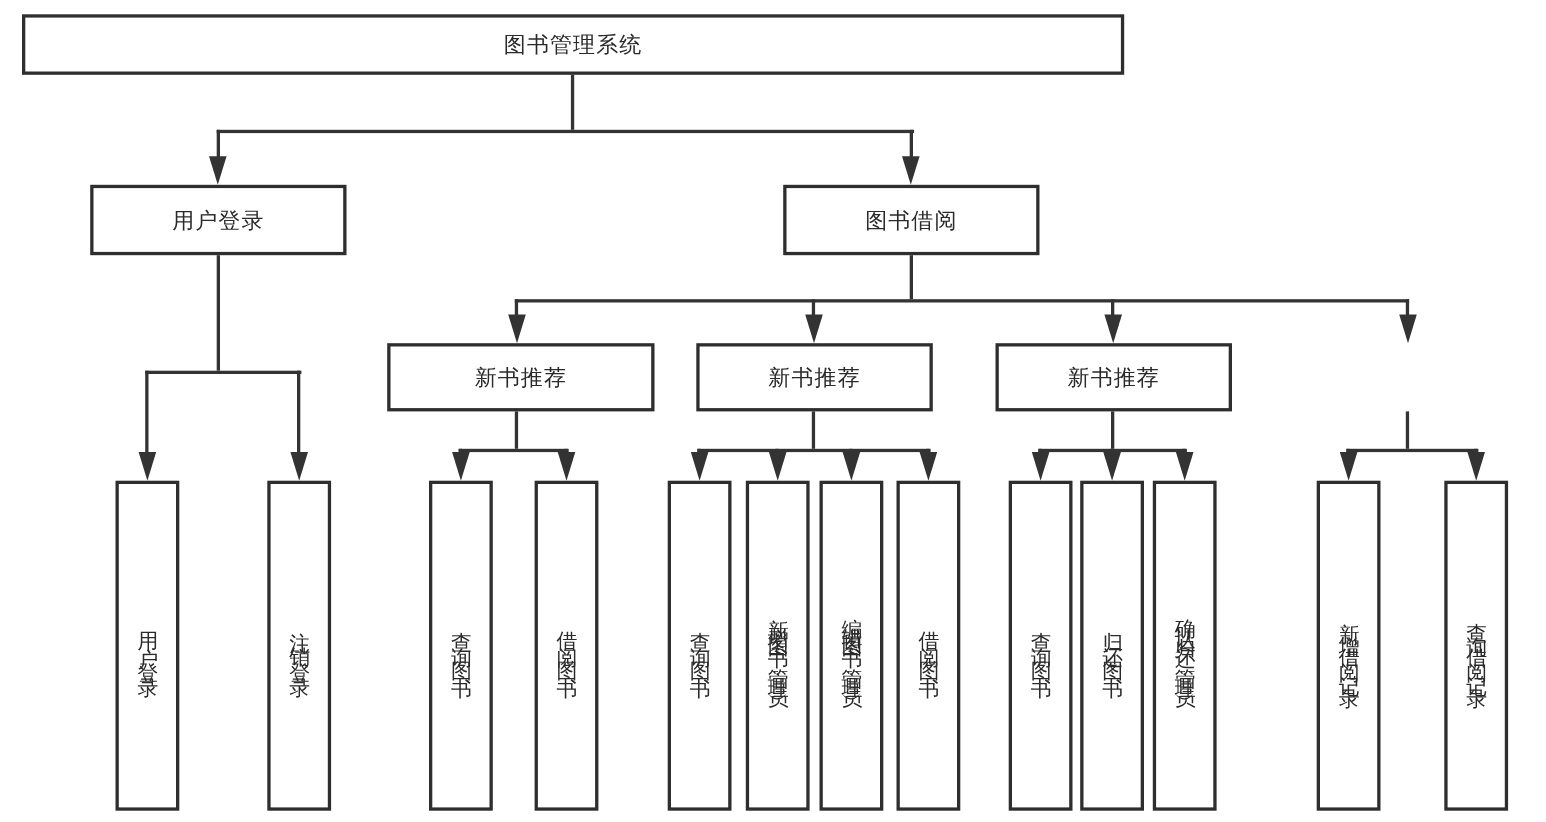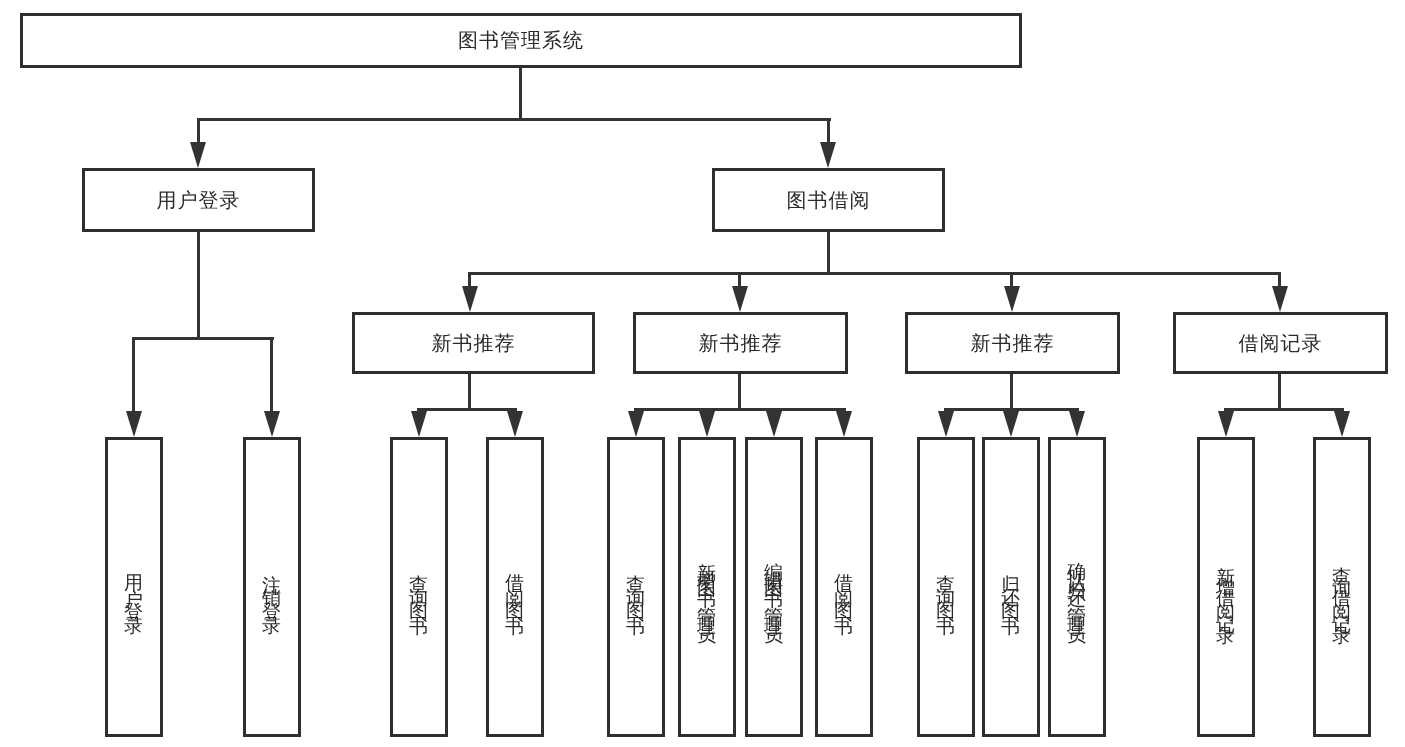--- a/index.html
+++ b/index.html
@@ -72,23 +72,20 @@
   <div class="arrow" style="left:1272px;top:286px"></div>
 
   <div class="box" style="left:352px;top:312px;width:243px;height:62px">
     <span>新书推荐</span>
   </div>
   <div class="box" style="left:633px;top:312px;width:215px;height:62px">
     <span>新书推荐</span>
   </div>
   <div class="box" style="left:905px;top:312px;width:215px;height:62px">
     <span>新书推荐</span>
-  </div>
-  <div class="box" style="left:1173px;top:312px;width:215px;height:62px">
-    <span>借阅记录</span>
   </div>
 
   <div class="vline" style="left:468px;top:374px;height:34px"></div>
   <div class="hline" style="left:417px;top:408px;width:100px"></div>
   <div class="vline" style="left:417px;top:408px;height:9px"></div>
   <div class="arrow" style="left:411px;top:411px"></div>
   <div class="vline" style="left:513px;top:408px;height:9px"></div>
   <div class="arrow" style="left:507px;top:411px"></div>
 
   <div class="vline" style="left:738px;top:374px;height:34px"></div>

